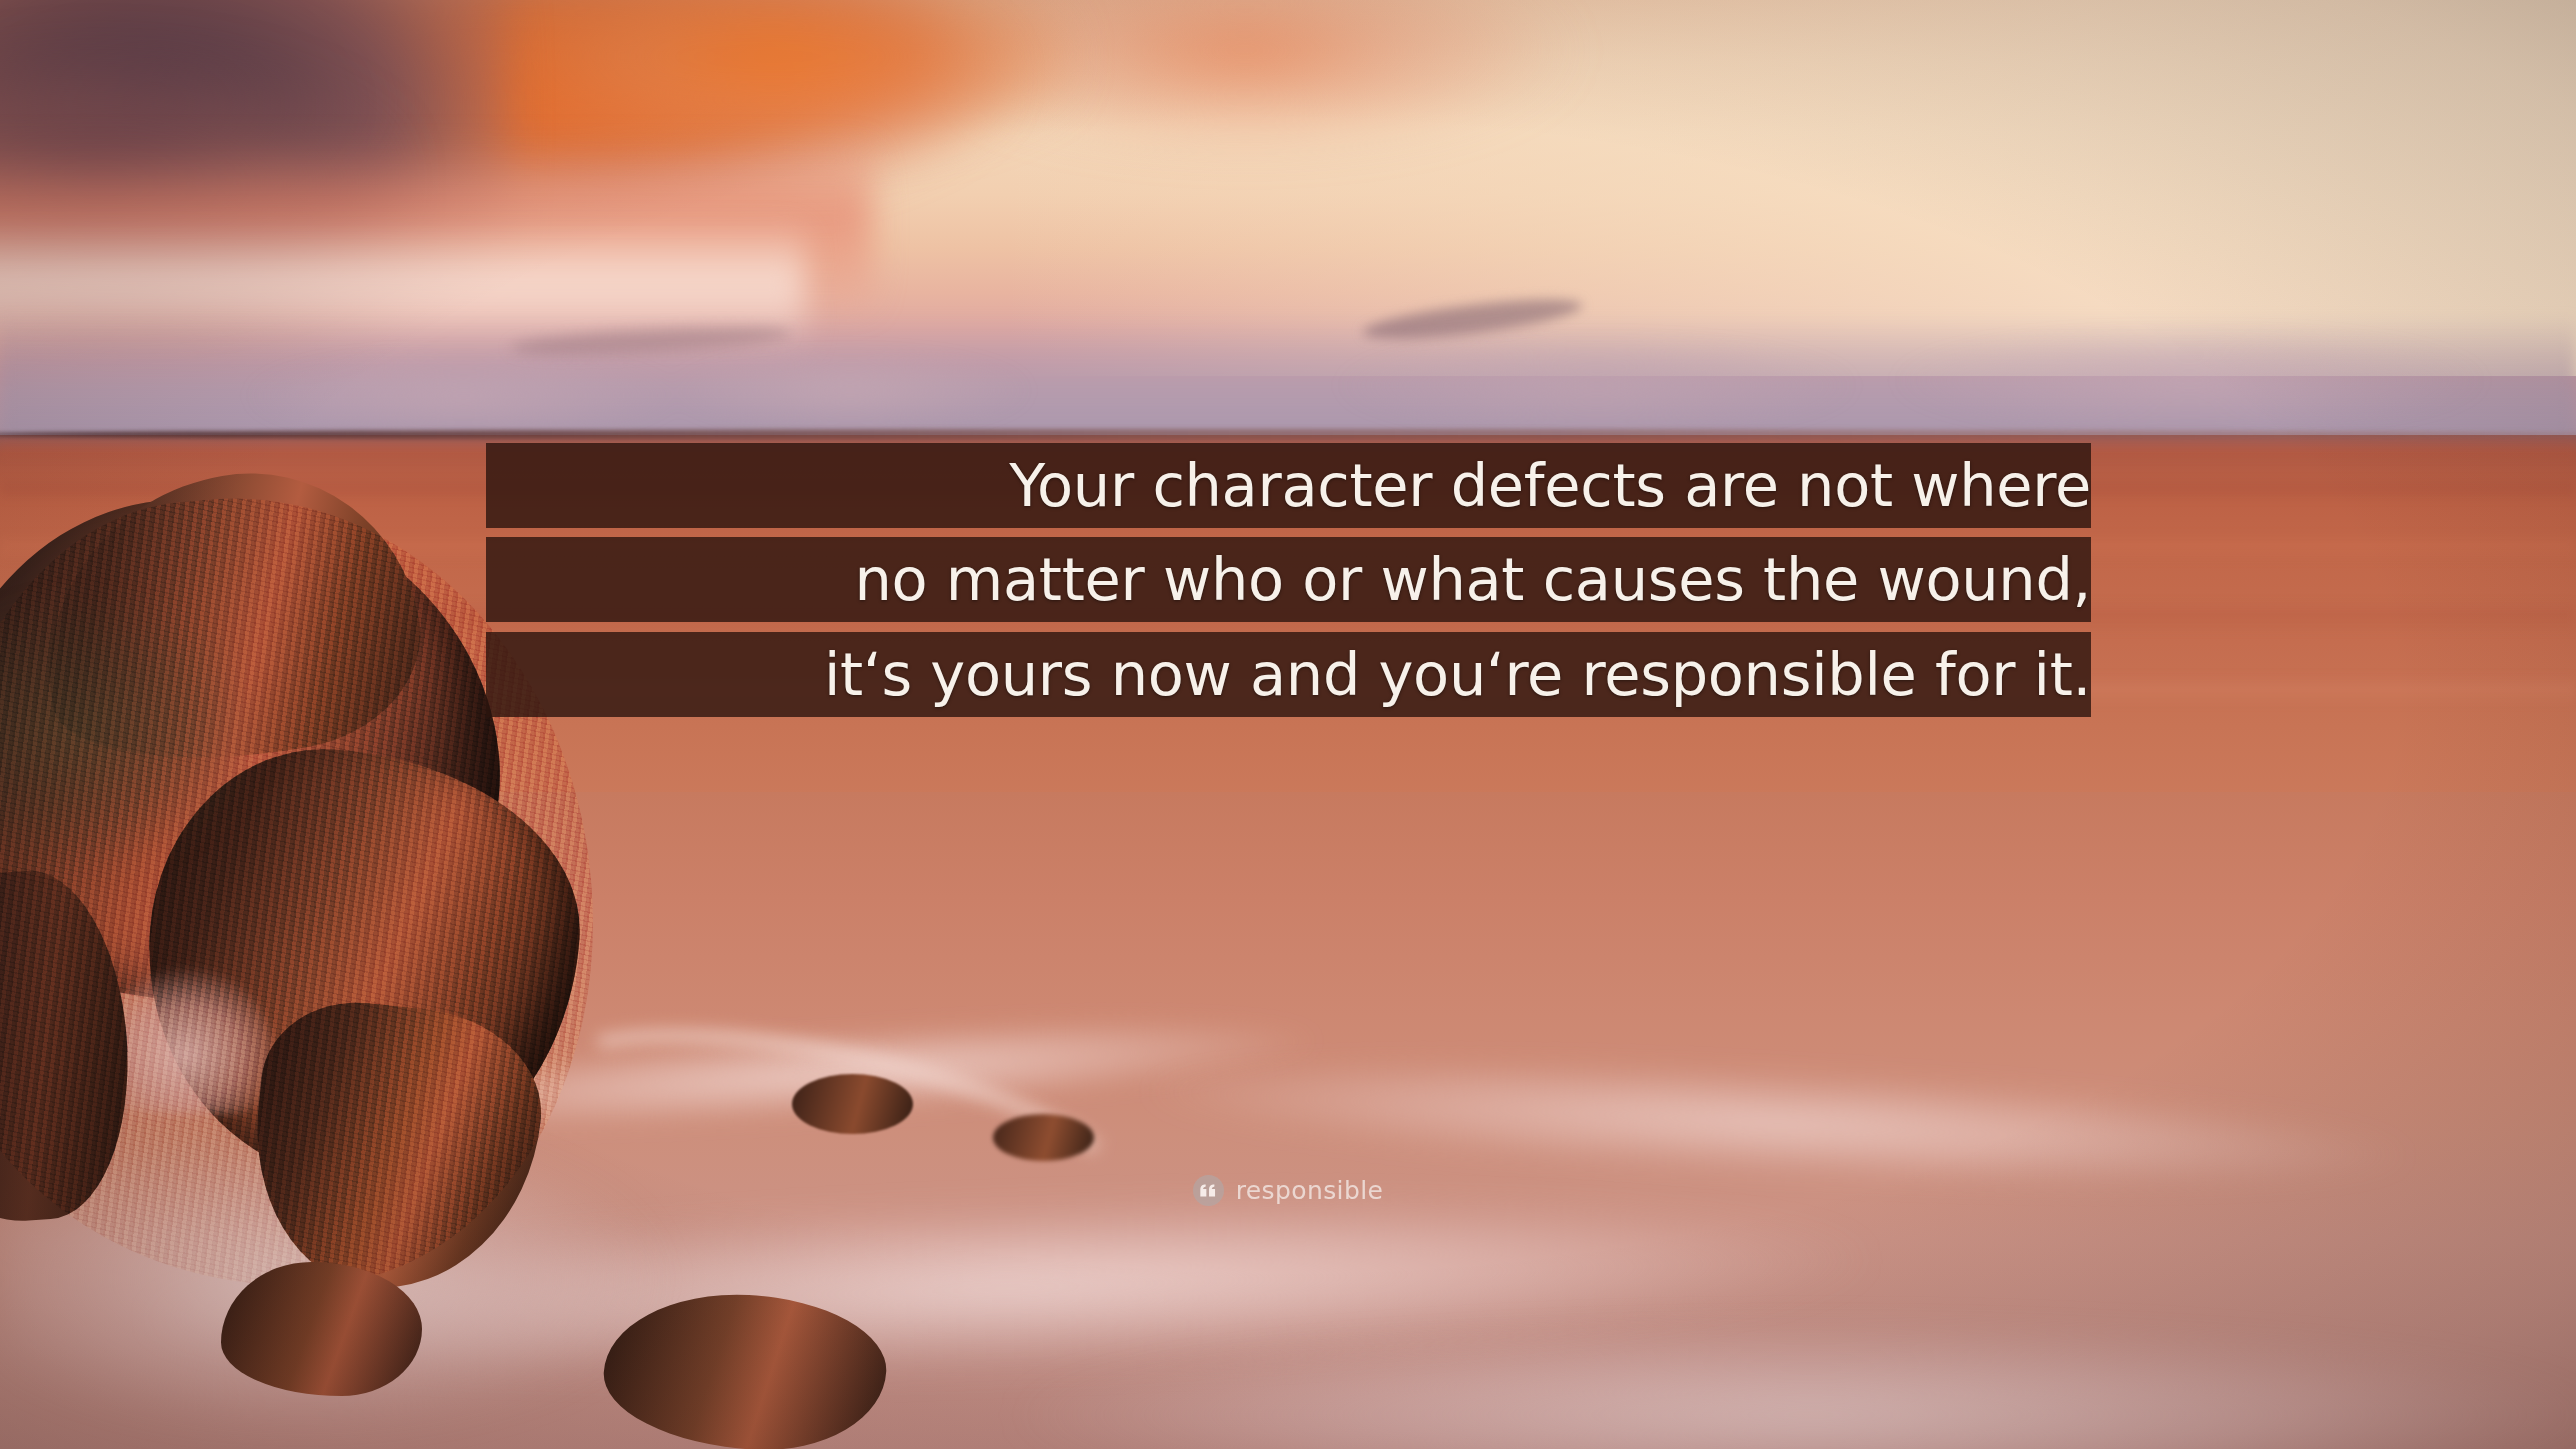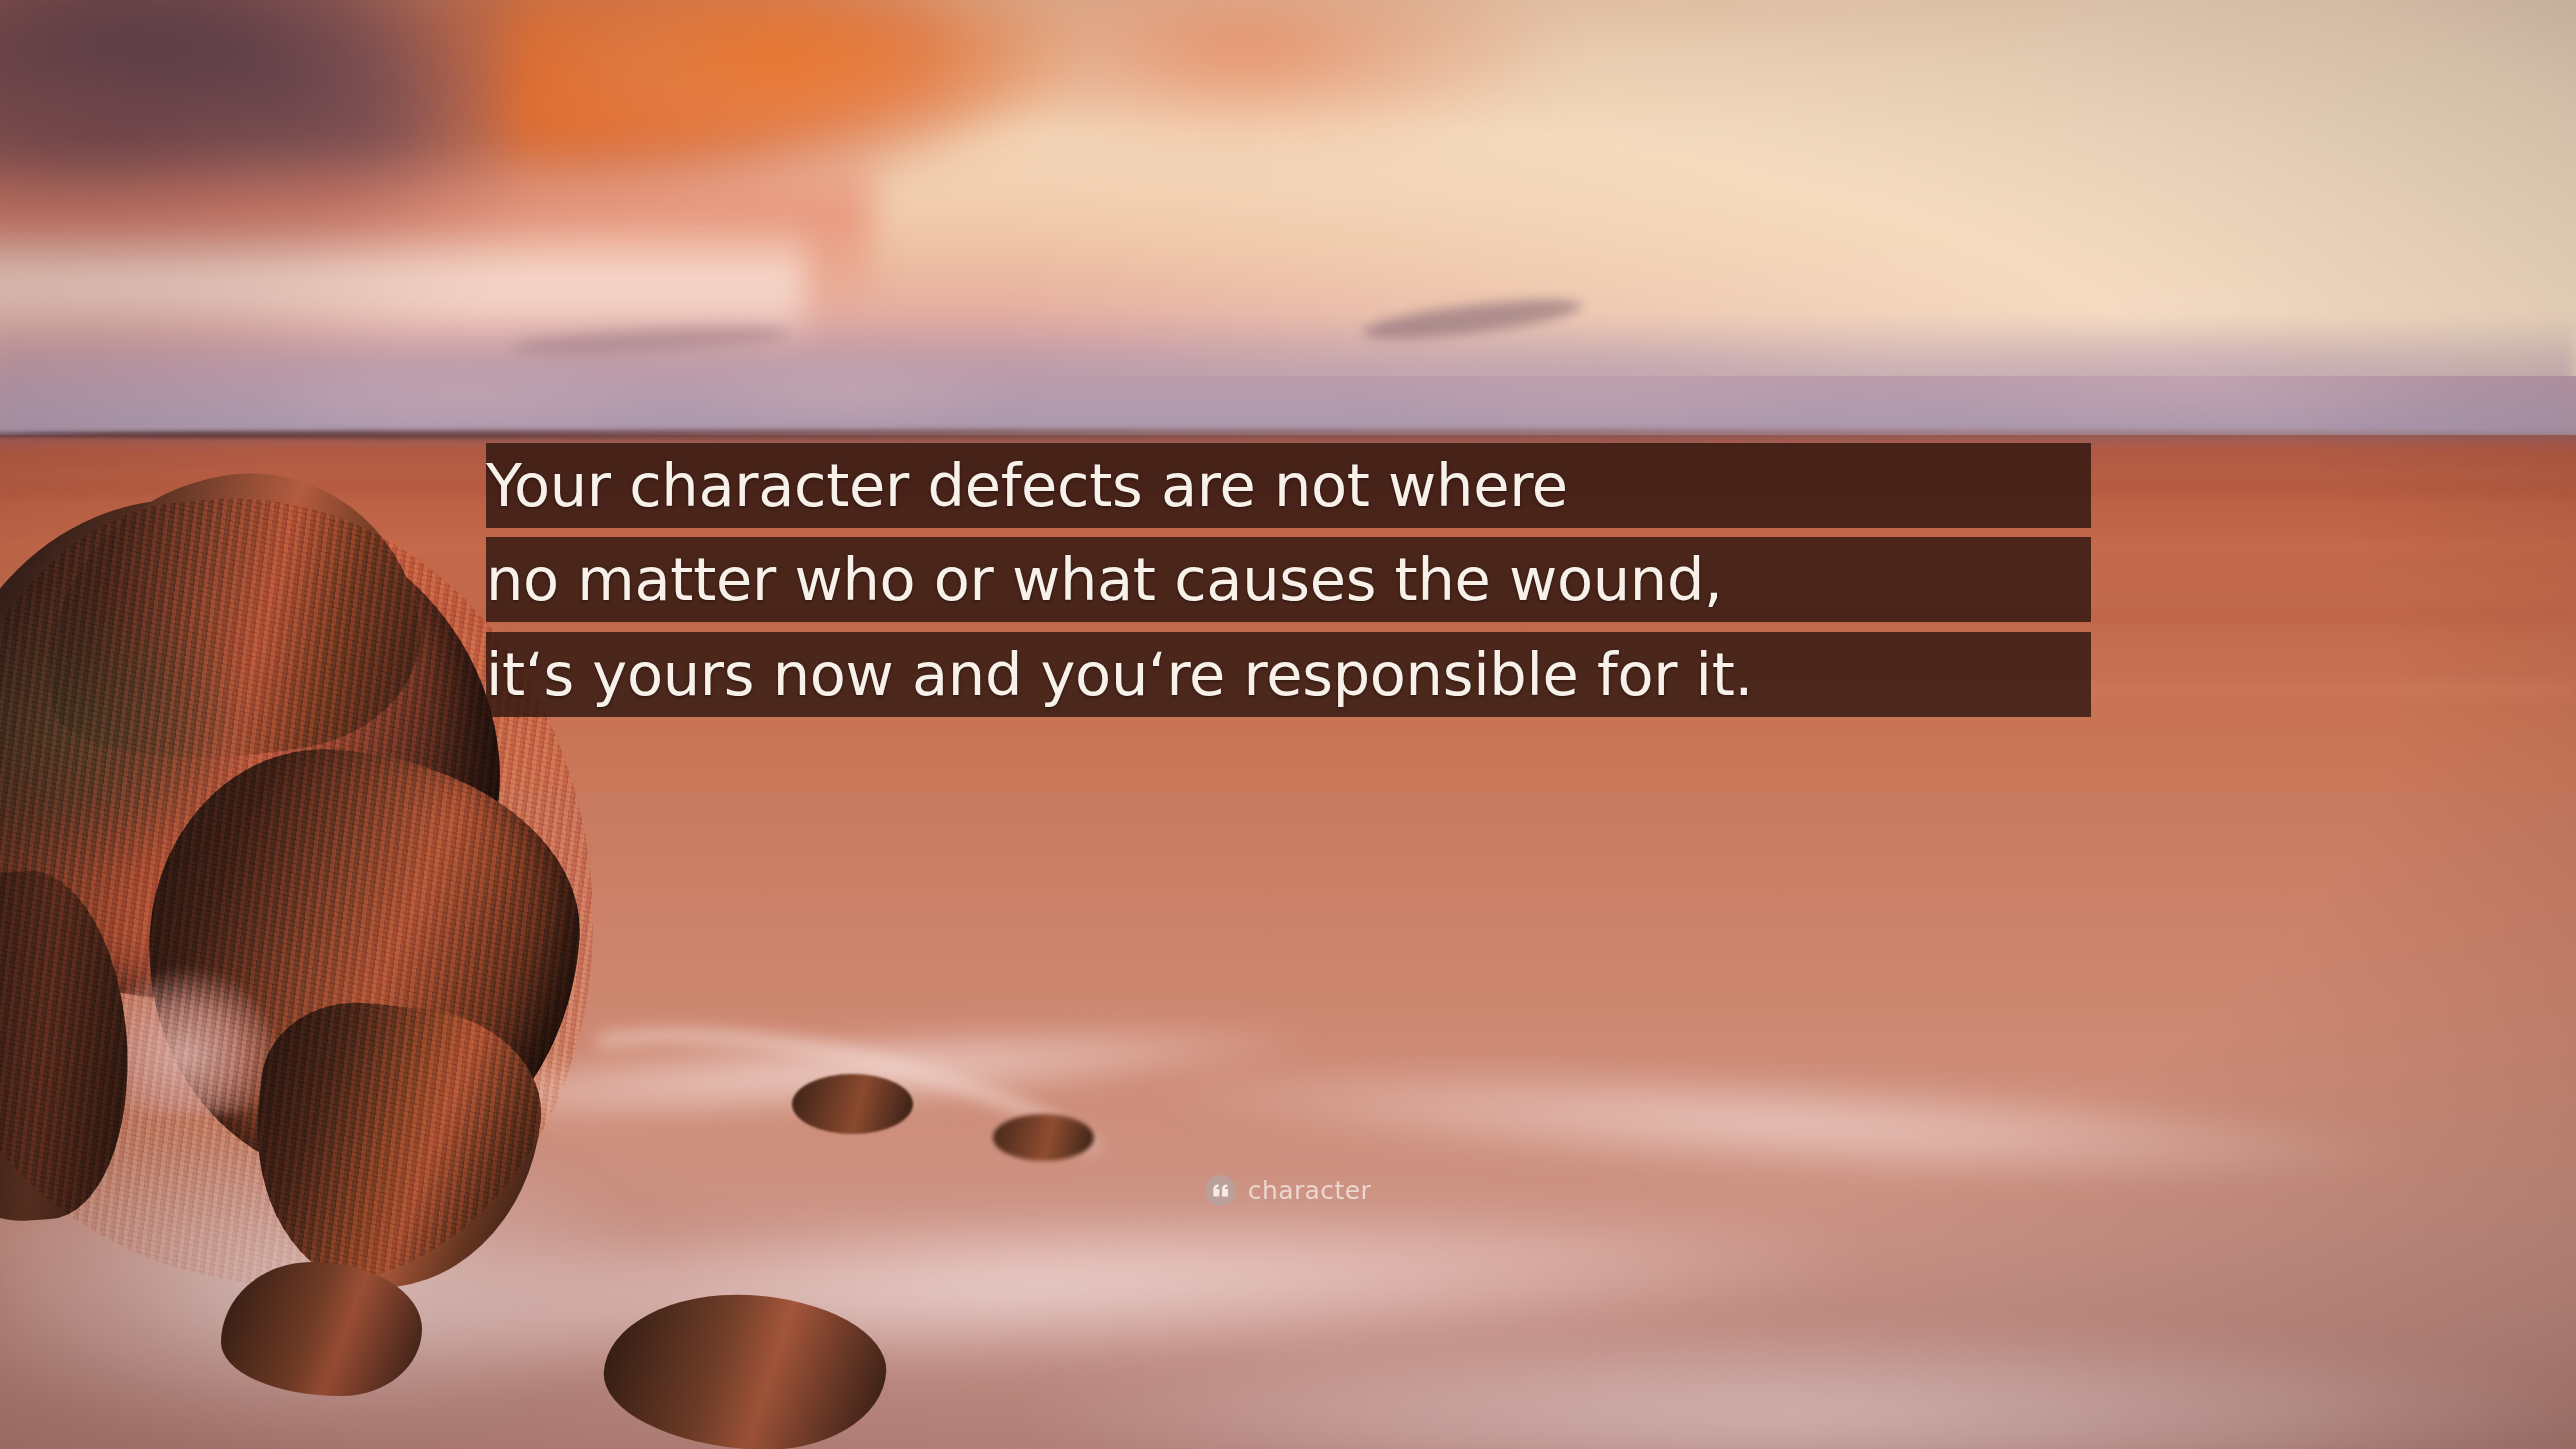--- a/index.html
+++ b/index.html
@@ -383,21 +383,21 @@
 
   .quote-line {
     display: block;
     background: rgba(44,20,14,0.80);
     color: #f7f1ea;
     font-family: "DejaVu Sans", sans-serif;
     font-size: 59px;
     line-height: 85px;
     height: 85px;
     font-weight: 400;
-    text-align: left;
+    text-align: right;
     white-space: nowrap;
     letter-spacing: -0.3px;
     margin-bottom: 9.4px;
     text-shadow: 0 1.3px 3.4px rgba(0,0,0,0.45);
     overflow: hidden;
   }
   .quote-line:last-child { margin-bottom: 10px; }
 
   
   .author-row {
@@ -510,17 +510,17 @@
   </div>
 
 
   <div class="watermark">
     <span class="wm-badge">
       <svg width="17.4" height="14.8" viewBox="0 0 26 22" aria-hidden="true">
         <path d="M2 20 L2 9 Q2 3 8 2 L10 2 L10 5 Q6 6 6 9 L11 9 L11 20 Z" fill="#ffffff"></path>
         <path d="M15 20 L15 9 Q15 3 21 2 L23 2 L23 5 Q19 6 19 9 L24 9 L24 20 Z" fill="#ffffff"></path>
       </svg>
     </span>
-    <span class="wm-text">character</span>
+    <span class="wm-text">responsible</span>
   </div>
 
 </div>
 
 
 </body></html>

